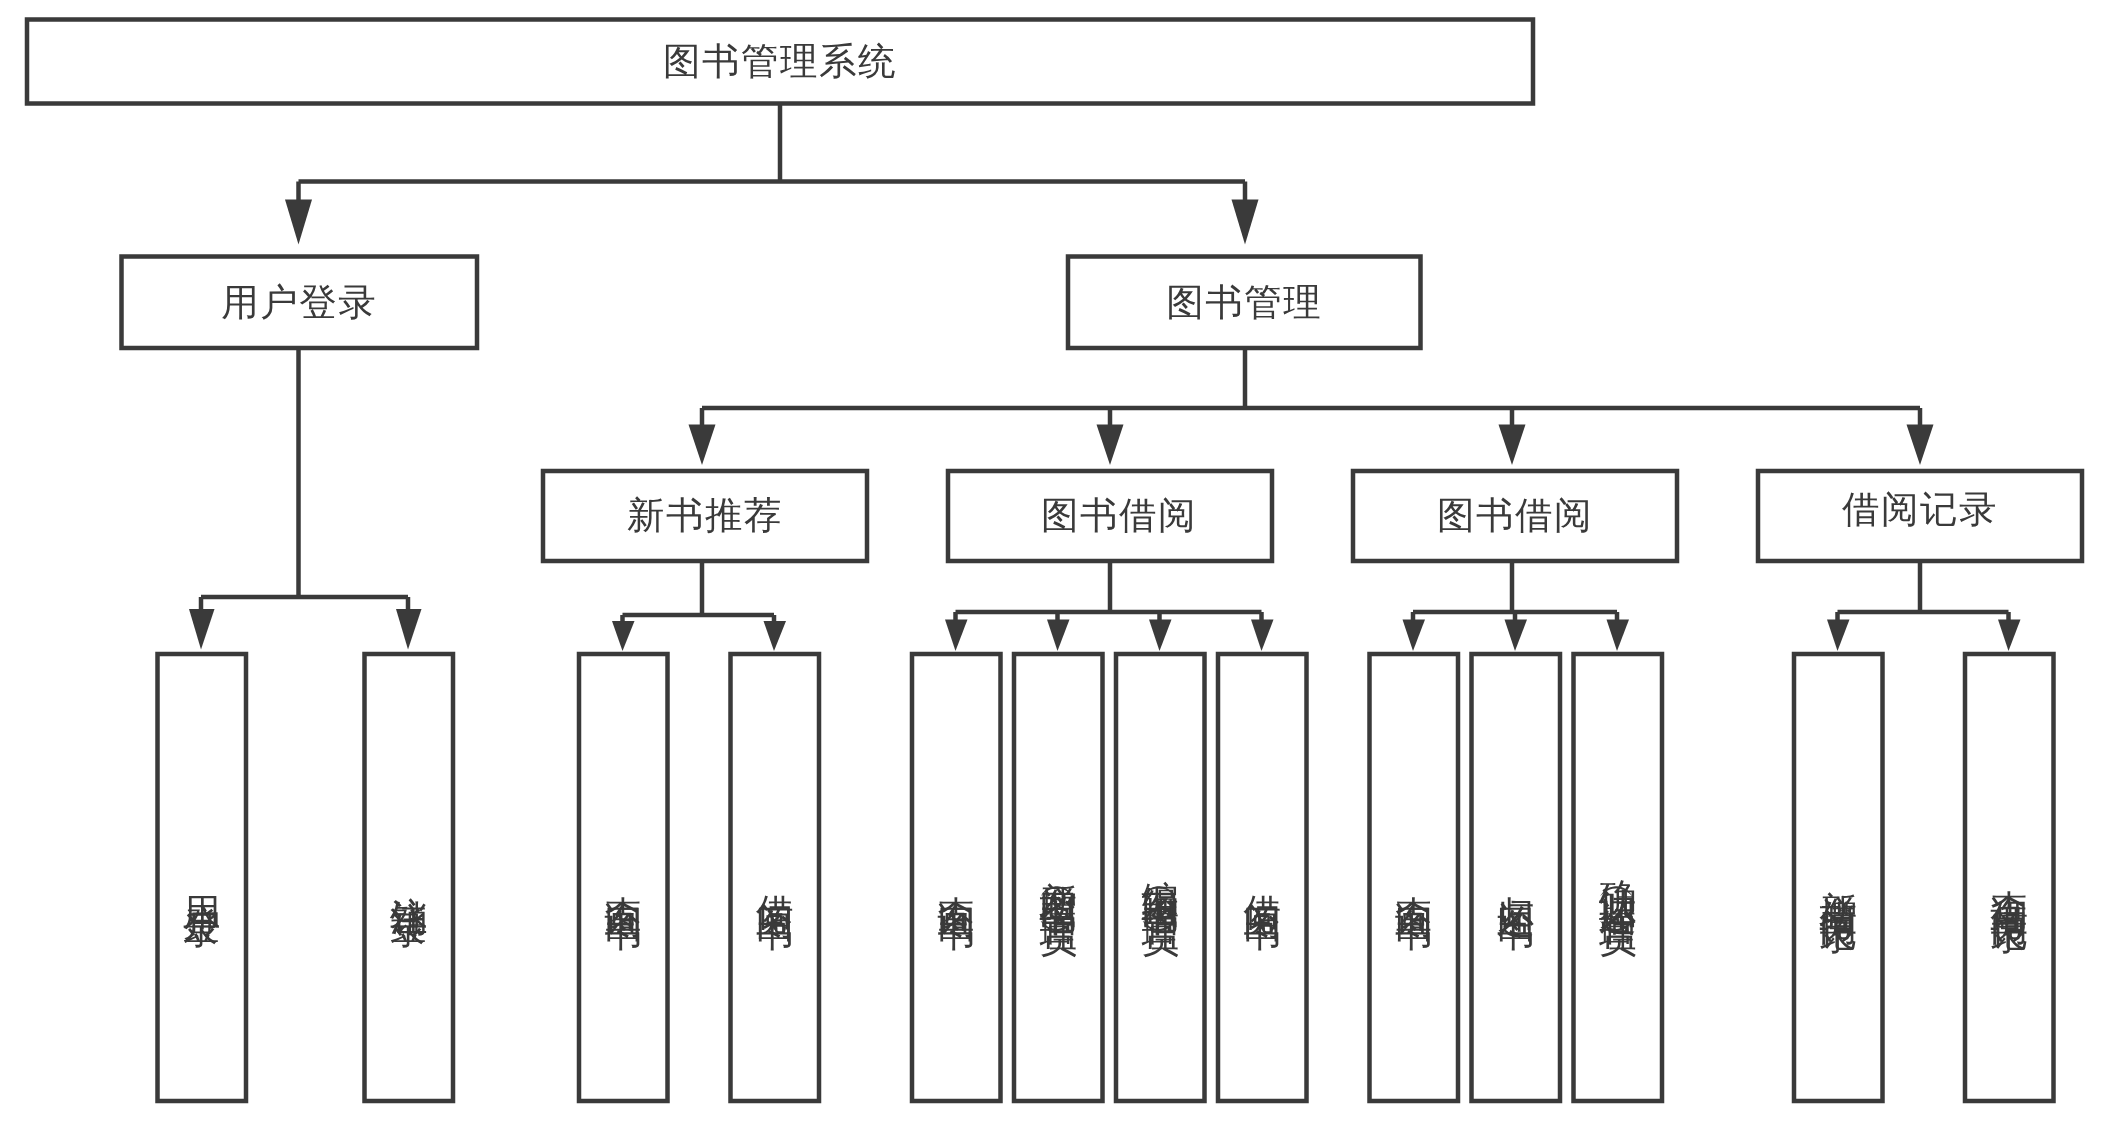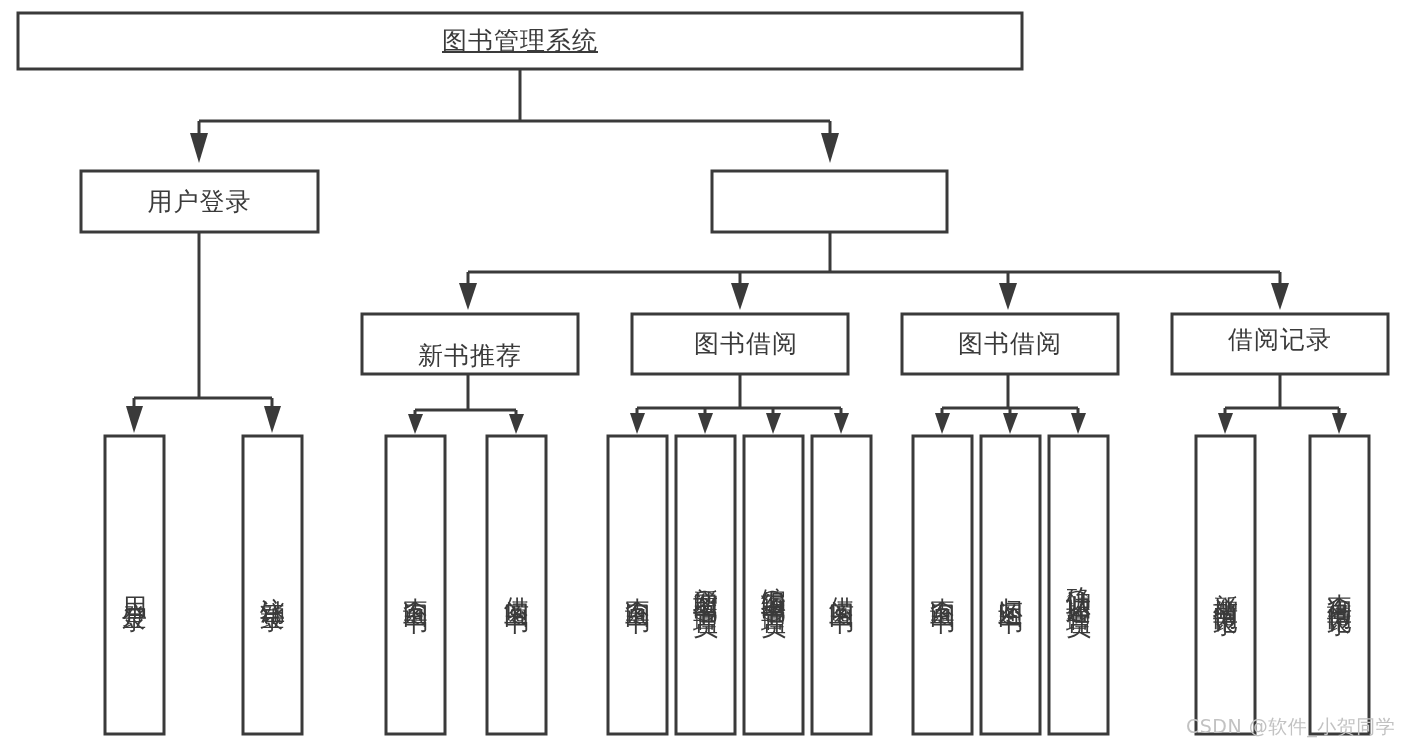--- a/index.html
+++ b/index.html
@@ -171,38 +171,38 @@
     <rect class="node-box" x="676" y="436" width="59" height="298"></rect>
     <rect class="node-box" x="744" y="436" width="59" height="298"></rect>
     <rect class="node-box" x="812" y="436" width="59" height="298"></rect>
     <rect class="node-box" x="913" y="436" width="59" height="298"></rect>
     <rect class="node-box" x="981" y="436" width="59" height="298"></rect>
     <rect class="node-box" x="1049" y="436" width="59" height="298"></rect>
     <rect class="node-box" x="1196" y="436" width="59" height="298"></rect>
     <rect class="node-box" x="1310" y="436" width="59" height="298"></rect>
   </svg>
 
-  <div class="node-label-h" style="left:18px; top:13px; width:1004px; height:56px;text-decoration:underline;">图书管理系统</div>
+  <div class="node-label-h" style="left:18px; top:13px; width:1004px; height:56px;">图书管理系统</div>
 
   <div class="node-label-h" style="left:81px; top:171px; width:237px; height:61px;">用户登录</div>
-
-  <div class="node-label-h" style="left:362px; top:314px; width:216px; height:60px;margin-top:12px;">新书推荐</div>
+  <div class="node-label-h" style="left:712px; top:171px; width:235px; height:61px;">图书管理</div>
+
+  <div class="node-label-h" style="left:362px; top:314px; width:216px; height:60px;">新书推荐</div>
   <div class="node-label-h" style="left:632px; top:314px; width:228px; height:60px;">图书借阅</div>
   <div class="node-label-h" style="left:902px; top:314px; width:216px; height:60px;">图书借阅</div>
   <div class="node-label-h" style="left:1172px; top:314px; width:216px; height:52px;">借阅记录</div>
 
   <div class="node-label-v" style="left:105px; top:436px; width:59px; height:298px;">用户登录</div>
   <div class="node-label-v" style="left:243px; top:436px; width:59px; height:298px;">注销登录</div>
   <div class="node-label-v" style="left:386px; top:436px; width:59px; height:298px;">查询图书</div>
   <div class="node-label-v" style="left:487px; top:436px; width:59px; height:298px;">借阅图书</div>
   <div class="node-label-v" style="left:608px; top:436px; width:59px; height:298px;">查询图书</div>
   <div class="node-label-v" style="left:676px; top:436px; width:59px; height:298px;">新增图书（管理员）</div>
   <div class="node-label-v" style="left:744px; top:436px; width:59px; height:298px;">编辑图书（管理员）</div>
   <div class="node-label-v" style="left:812px; top:436px; width:59px; height:298px;">借阅图书</div>
   <div class="node-label-v" style="left:913px; top:436px; width:59px; height:298px;">查询图书</div>
   <div class="node-label-v" style="left:981px; top:436px; width:59px; height:298px;">归还图书</div>
   <div class="node-label-v" style="left:1049px; top:436px; width:59px; height:298px;">确认归还（管理员）</div>
   <div class="node-label-v" style="left:1196px; top:436px; width:59px; height:298px;">新增借阅记录</div>
   <div class="node-label-v" style="left:1310px; top:436px; width:59px; height:298px;">查询借阅记录</div>
 
-  <div class="watermark">CSDN @软件_小贺同学</div>
 
 </div>
 
 </body></html>

